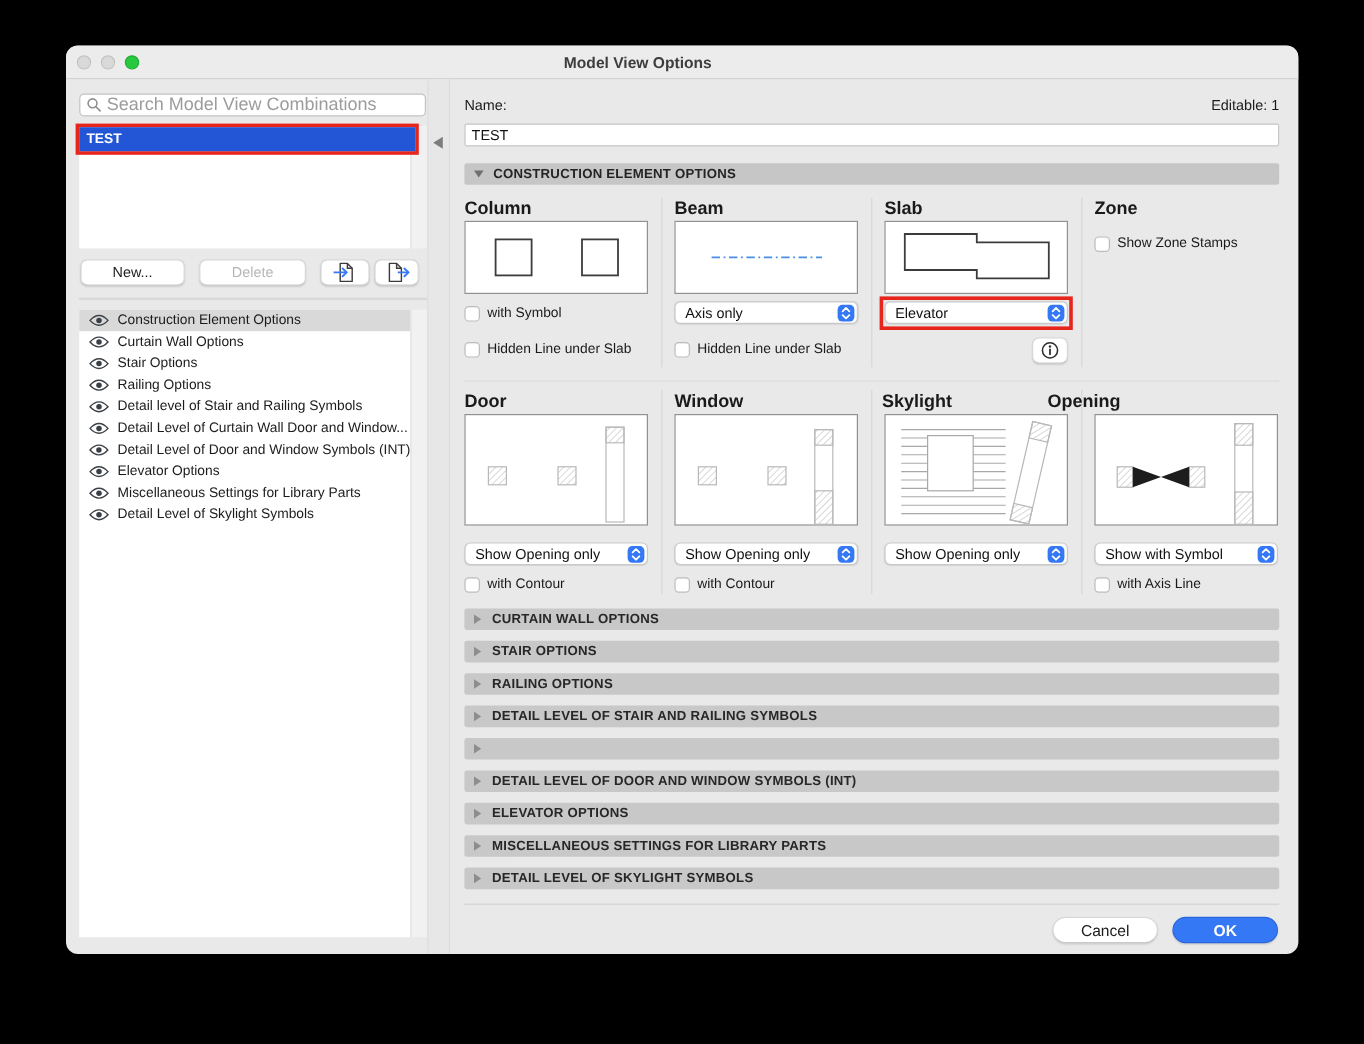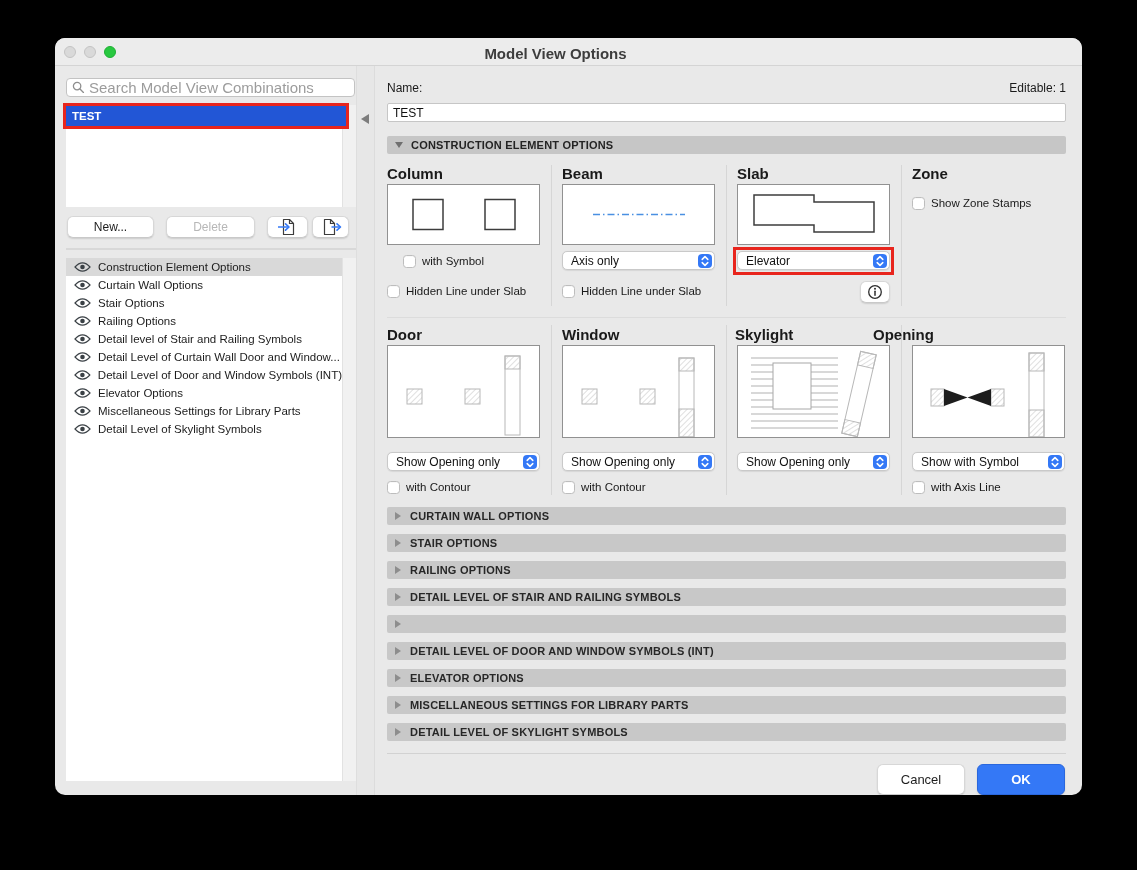--- a/index.html
+++ b/index.html
@@ -22,21 +22,21 @@
     background:#e9e9e9;border-radius:10px;
     box-shadow:0 25px 60px rgba(0,0,0,.65);
     overflow:hidden;
   }
   .abs{position:absolute;}
   
   .titlebar{left:0;top:0;width:1027px;height:28px;background:#ececec;border-bottom:1px solid #d4d4d4;}
   .traffic{top:8px;width:12px;height:12px;border-radius:50%;}
   .traffic.gray{background:#d9d9d9;border:1px solid #c3c3c3;}
   .traffic.green{background:var(--traffic-green);border:1px solid #1faf34;}
-  .win-title{left:0;top:7px;width:953px;text-align:center;font-size:15px;font-weight:700;color:#3d3d3d;margin-left:24px;}
+  .win-title{left:0;top:7px;width:953px;text-align:center;font-size:13px;font-weight:700;color:#3d3d3d;}
   
   .search{left:11px;top:40px;width:289px;height:19px;background:#fff;border:1px solid #c3c3c3;border-radius:4px;display:flex;align-items:center;padding:0 5px;gap:4px;}
   .search input{flex:1;border:none;outline:none;font-size:15px;color:#333;background:transparent;font-family:"Liberation Sans",sans-serif;}
   .search input::placeholder{color:#9c9c9c;}
   .combo-list{left:11px;top:67px;width:276px;height:102px;background:#fff;}
   .red-box{border:3px solid var(--highlight-red);}
   .combo-sel-wrap{left:8px;top:65px;width:286px;height:26px;}
   .combo-row{width:100%;height:100%;background:var(--selection-blue);color:#fff;font-size:11.5px;font-weight:700;display:flex;align-items:center;padding-left:6px;}
   .btn{background:#fff;border:1px solid #d7d7d7;border-bottom-color:#c9c9c9;border-radius:6px;box-shadow:0 1px 1.5px rgba(0,0,0,.12);font-size:12px;color:#1d1d1d;display:flex;align-items:center;justify-content:center;cursor:default;}
   .btn.disabled{color:#b7b7b7;}
@@ -58,21 +58,21 @@
   .preview{background:#fff;border:1px solid #919191;}
   .vdiv{width:1px;background:#d6d6d6;}
   .hdiv{height:1px;background:#dcdcdc;}
   .popup{height:19px;background:#fff;border:1px solid #c9c9c9;border-radius:5px;display:flex;align-items:center;padding-left:8px;font-size:12px;color:#111;box-shadow:0 .5px 1px rgba(0,0,0,.08);}
   .stepper{position:absolute;right:2px;top:2px;width:14px;height:14px;border-radius:4px;background:var(--accent);display:flex;align-items:center;justify-content:center;}
   .check{display:flex;align-items:center;gap:6px;height:14px;}
   .check .box{width:13px;height:13px;background:#fff;border:1px solid #bdbdbd;border-radius:3.5px;box-shadow:inset 0 .5px 1px rgba(0,0,0,.06);}
   .check .cb-label{font-size:11.5px;color:#1a1a1a;white-space:nowrap;}
   .bar{left:332px;width:679px;height:18px;background:#c8c8c8;border-radius:2px;display:flex;align-items:center;gap:9px;padding-left:8px;}
   .bar .txt{font-size:11px;font-weight:700;color:#272727;letter-spacing:.2px;}
-  .footer-btn{width:88px;height:31px;border-radius:6px;font-size:13px;}
+  .footer-btn{width:88px;height:22px;border-radius:11px;font-size:13px;}
   .ok{background:var(--accent);color:#fff;border:1px solid #2a67dd;font-weight:600;display:flex;align-items:center;justify-content:center;box-shadow:0 1px 1.5px rgba(0,0,0,.15);}
   .info-btn{width:30px;height:22px;}
 </style>
 </head>
 <body>
 
 <svg width="0" height="0" style="position:absolute" aria-hidden="true">
   <defs>
     <pattern id="hatch" patternUnits="userSpaceOnUse" width="4" height="4" patternTransform="rotate(45)">
       <line x1="0" y1="0" x2="0" y2="4" stroke="#c4c4c4" stroke-width="1.1"></line>
@@ -238,21 +238,21 @@
   <div class="abs vdiv" style="left:671px;top:287px;height:170px;"></div>
   <div class="abs vdiv" style="left:846px;top:287px;height:170px;"></div>
 
   <span class="abs cell-label" style="left:332px;top:127px;">Column</span>
   <div class="abs preview" style="left:332px;top:146px;width:153px;height:61px;">
     <svg width="151" height="59" viewBox="0 0 151 59">
       <rect x="25" y="14.5" width="30" height="30" fill="none" stroke="#3c3c3c" stroke-width="1.5"></rect>
       <rect x="97" y="14.5" width="30" height="30" fill="none" stroke="#3c3c3c" stroke-width="1.5"></rect>
     </svg>
   </div>
-  <label class="abs check" style="left:332px;top:216px;margin-left:16px;">
+  <label class="abs check" style="left:332px;top:216px;">
     <span class="box"></span>
     <span class="cb-label">with Symbol</span>
   </label>
   <label class="abs check" style="left:332px;top:246px;">
     <span class="box"></span>
     <span class="cb-label">Hidden Line under Slab</span>
   </label>
 
   <span class="abs cell-label" style="left:507px;top:127px;">Beam</span>
   <div class="abs preview" style="left:507px;top:146px;width:153px;height:61px;">

